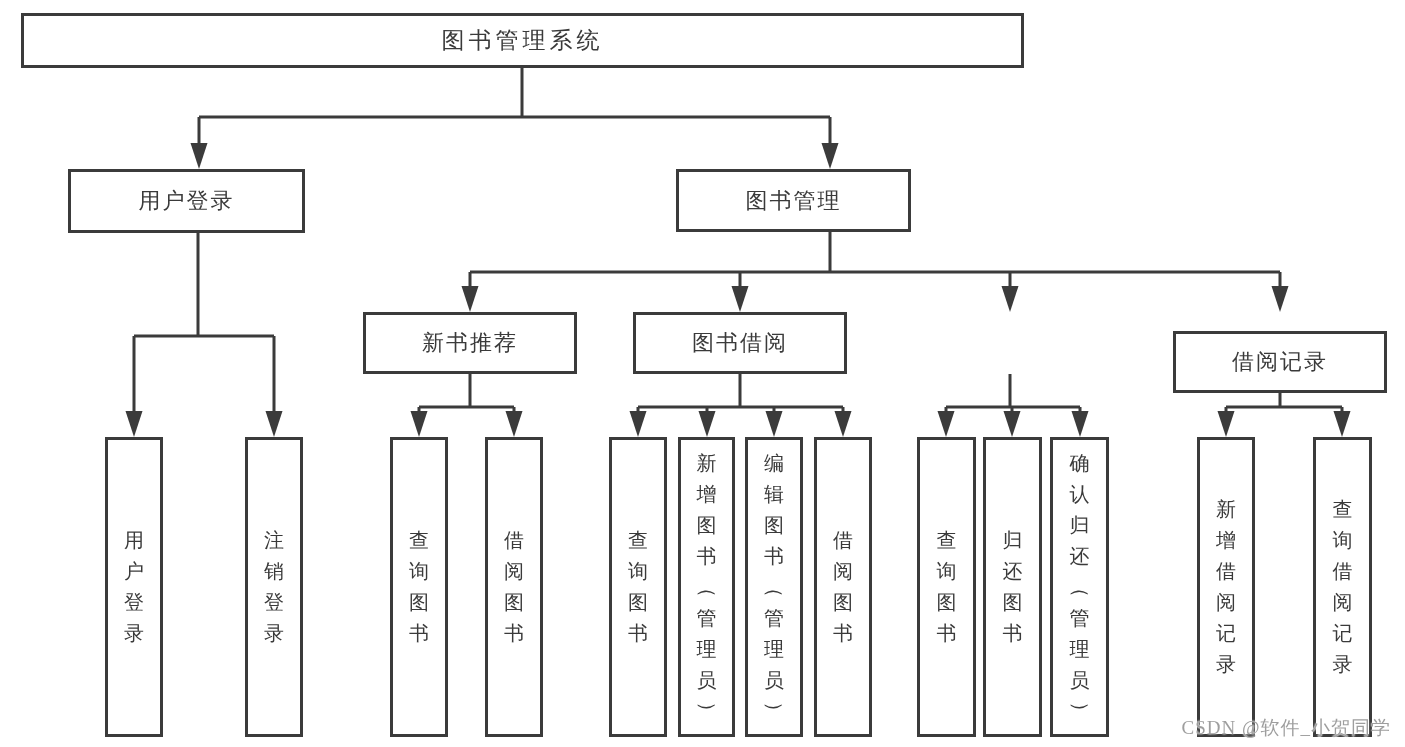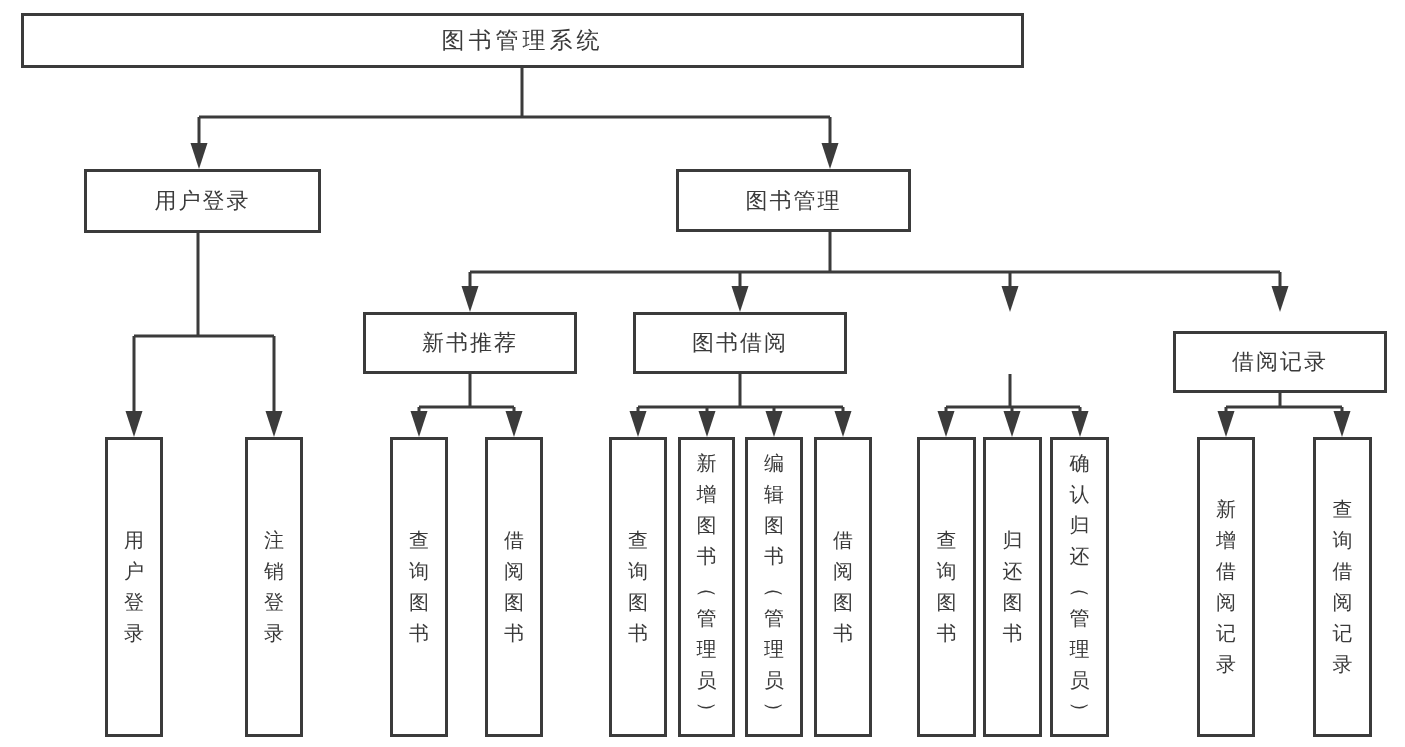--- a/index.html
+++ b/index.html
@@ -85,21 +85,21 @@
       <path class="w" d="M1280,374 V407 M1226,407 H1342 M1226,407 V412 M1342,407 V412"></path>
       <polygon class="ah" points="1217.5,411 1234.5,411 1226,437"></polygon>
       <polygon class="ah" points="1333.5,411 1350.5,411 1342,437"></polygon>
     </g>
   </svg>
 
   <div class="node hbox rootbox" style="left:21px;top:13px;width:1003px;height:55px;">
     <span>图书管理系统</span>
   </div>
 
-  <div class="node hbox" style="left:84px;top:169px;width:237px;height:64px;">
+  <div class="node hbox" style="left:68px;top:169px;width:237px;height:64px;">
     <span>用户登录</span>
   </div>
   <div class="node hbox" style="left:676px;top:169px;width:235px;height:63px;">
     <span>图书管理</span>
   </div>
 
   <div class="node hbox" style="left:633px;top:312px;width:214px;height:62px;">
     <span>图书借阅</span>
   </div>
   <div class="node hbox" style="left:363px;top:312px;width:214px;height:62px;">
@@ -230,13 +230,14 @@
     <span class="vtext">
         <span class="vchar">查</span>
         <span class="vchar">询</span>
         <span class="vchar">借</span>
         <span class="vchar">阅</span>
         <span class="vchar">记</span>
         <span class="vchar">录</span>
       </span>
   </div>
 
+  <div class="watermark">CSDN @软件_小贺同学</div>
 </div>
 
 </body></html>

